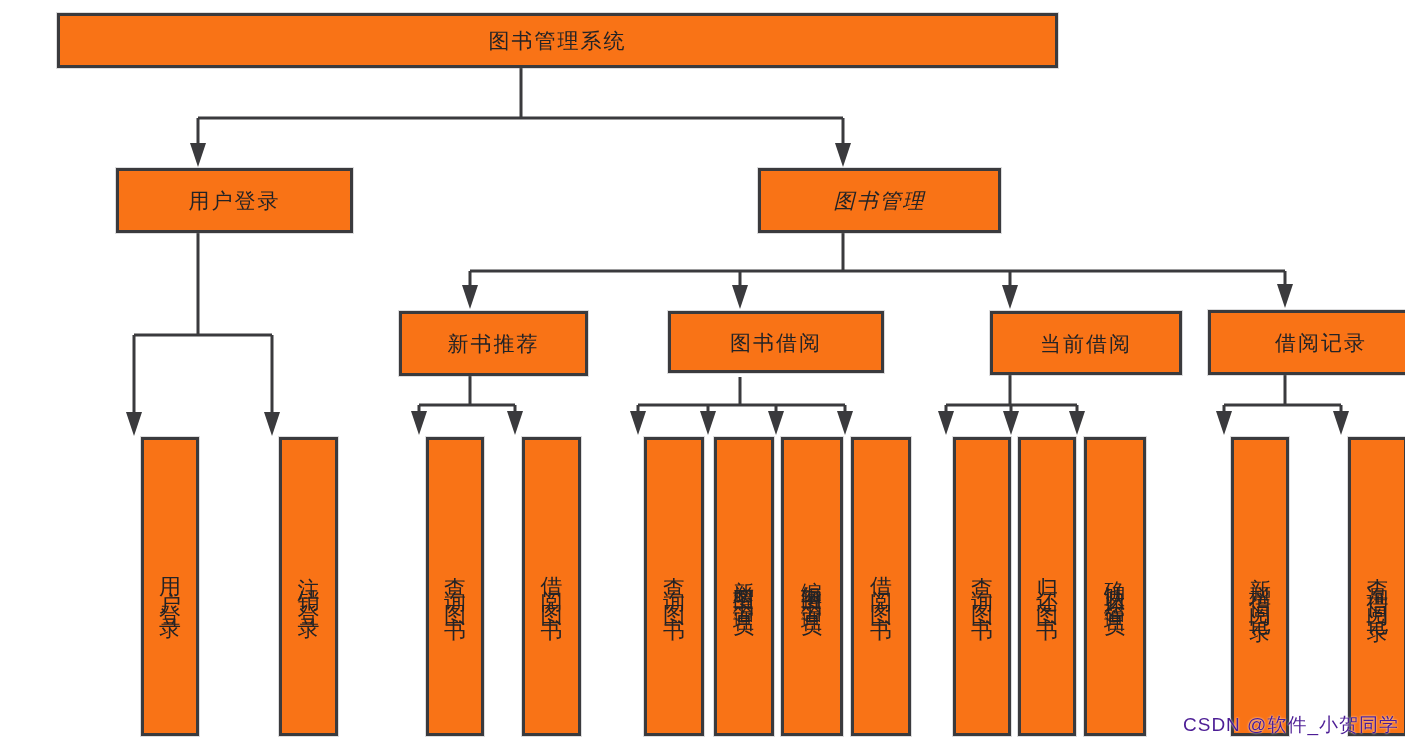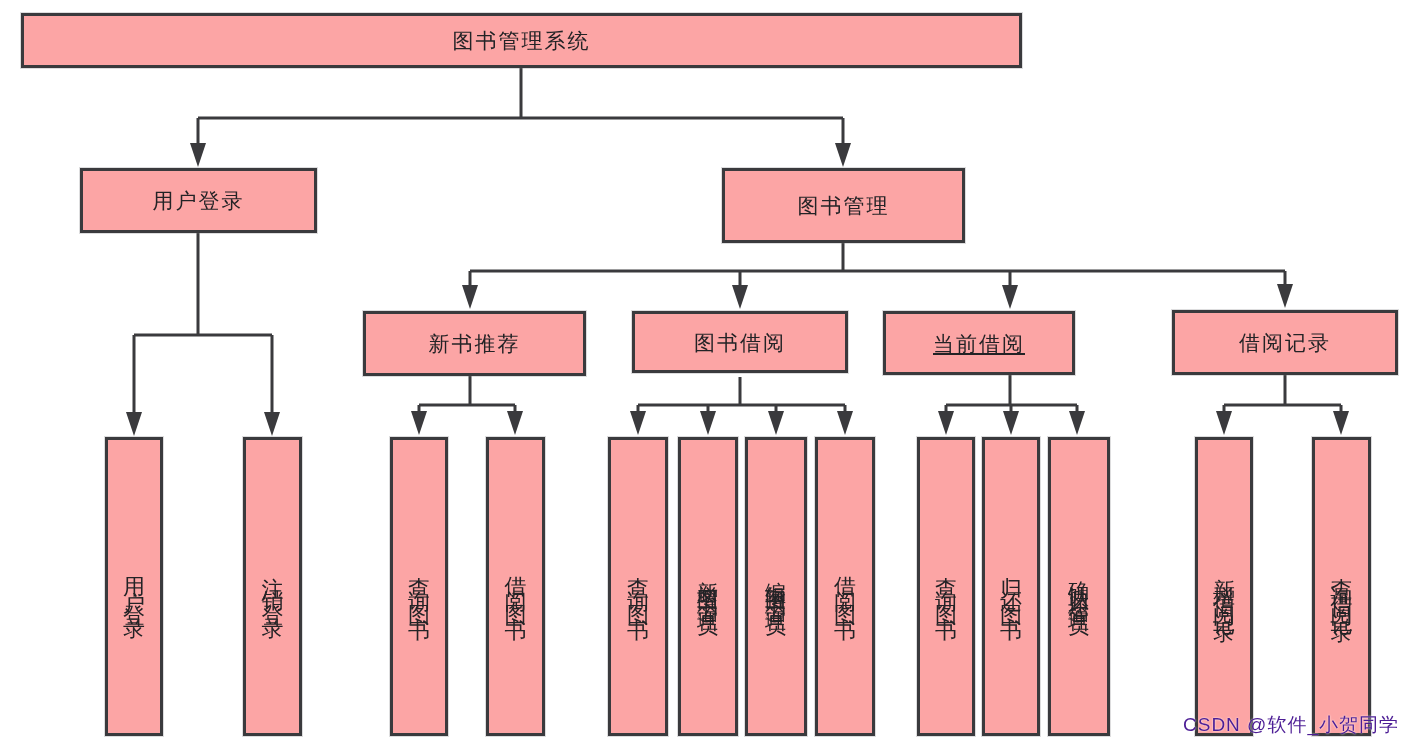--- a/index.html
+++ b/index.html
@@ -13,42 +13,43 @@
   }
   #wires {
     position: absolute;
     left: 0; top: 0;
     width: 1405px; height: 747px;
     pointer-events: none;
   }
   .node {
     position: absolute;
     box-sizing: border-box;
-    background: #fca5a5;
+    background: #f97316;
     border: 3px solid #3a3a3d;
     display: flex;
     align-items: center;
     justify-content: center;
     color: #232326;
     box-shadow: 0 0 0 1px rgba(120,120,125,0.25);
     z-index: 2;
+    margin-left: 36px;
   }
   .node .lbl {
     font-size: 21px;
     letter-spacing: 2px;
     white-space: nowrap;
     line-height: 1;
   }
   
   .root  { left: 21px;   top: 13px;  width: 1001px; height: 55px; }
   .l2a   { left: 80px;   top: 168px; width: 237px;  height: 65px; }
-  .l2b   { left: 722px;  top: 168px; width: 243px;  height: 75px; }
-  .l3a   { left: 363px;  top: 311px; width: 223px;  height: 65px; }
+  .l2b   { left: 722px;  top: 168px; width: 243px;  height: 65px; font-style: italic; }
+  .l3a   { left: 363px;  top: 311px; width: 189px;  height: 65px; }
   .l3b   { left: 632px;  top: 311px; width: 216px;  height: 62px; }
-  .l3c   { left: 883px;  top: 311px; width: 192px;  height: 64px; text-decoration: underline; }
+  .l3c   { left: 954px;  top: 311px; width: 192px;  height: 64px; }
   .l3d   { left: 1172px; top: 310px; width: 226px;  height: 65px; }
   
   .leaf  { top: 437px; height: 299px; }
   .leaf .v {
     writing-mode: vertical-rl;
     text-orientation: mixed;
     font-size: 22px;
     line-height: 1;
     letter-spacing: 14px;
     color: #232326;

